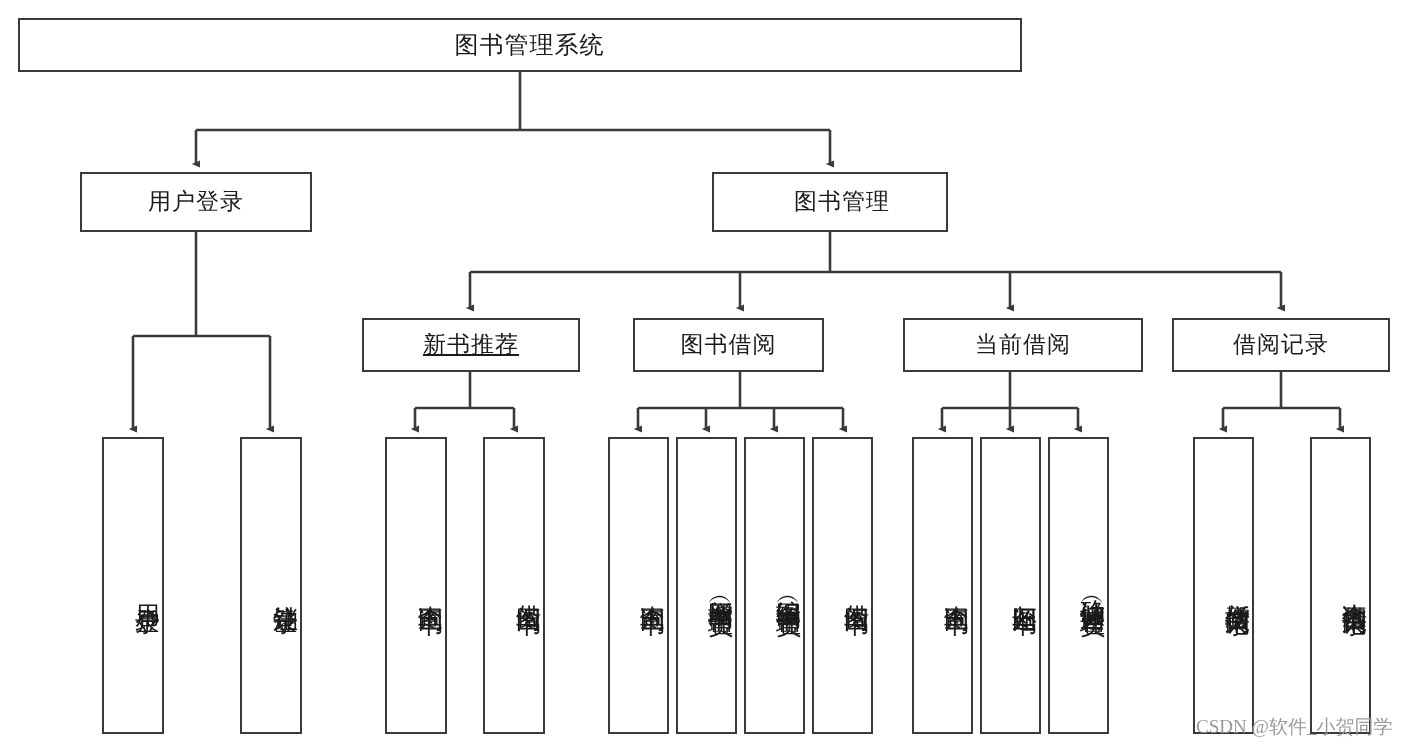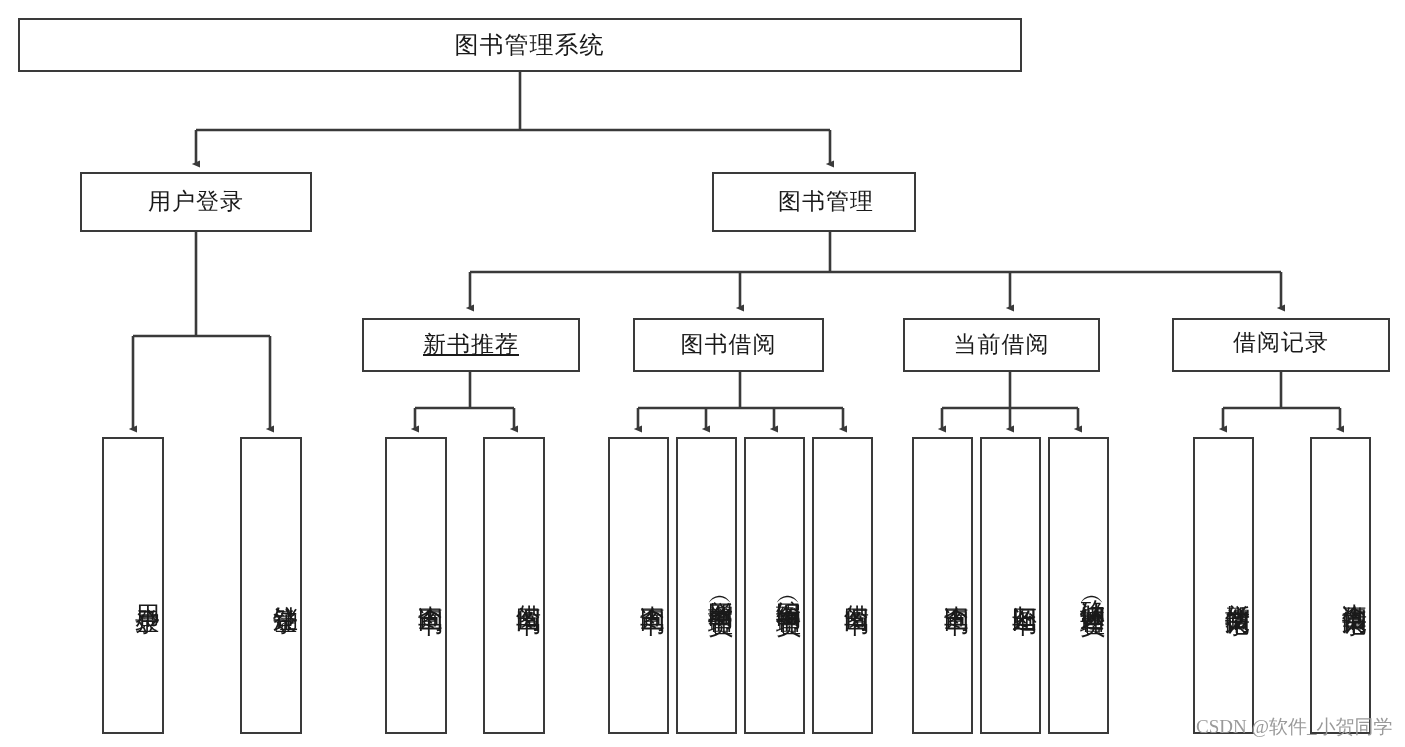--- a/index.html
+++ b/index.html
@@ -123,34 +123,34 @@
     </g>
   </svg>
 
   <div class="node node-h node-root" style="left:18px; top:18px; width:1004px; height:54px;">
     <span>图书管理系统</span>
   </div>
 
   <div class="node node-h" style="left:80px; top:172px; width:232px; height:60px;">
     <span>用户登录</span>
   </div>
-  <div class="node node-h" style="left:712px; top:172px; width:204px; height:60px;padding-left:24px;">
+  <div class="node node-h" style="left:712px; top:172px; width:236px; height:60px;padding-left:24px;">
     <span>图书管理</span>
   </div>
 
   <div class="node node-h" style="left:362px; top:318px; width:218px; height:54px;text-decoration:underline;">
     <span>新书推荐</span>
   </div>
   <div class="node node-h" style="left:633px; top:318px; width:191px; height:54px;">
     <span>图书借阅</span>
   </div>
-  <div class="node node-h" style="left:903px; top:318px; width:197px; height:54px;align-items:center;">
+  <div class="node node-h" style="left:903px; top:318px; width:240px; height:54px;align-items:center;">
     <span>当前借阅</span>
   </div>
-  <div class="node node-h" style="left:1172px; top:318px; width:218px; height:54px;font-family:Liberation Mono, monospace;">
+  <div class="node node-h" style="left:1172px; top:318px; width:218px; height:54px;">
     <span>借阅记录</span>
   </div>
 
   <div class="node node-v" style="left:102px; top:437px; width:62px; height:297px;">
     <span>用户登录</span>
   </div>
   <div class="node node-v" style="left:240px; top:437px; width:62px; height:297px;">
     <span>注销登录</span>
   </div>
 

